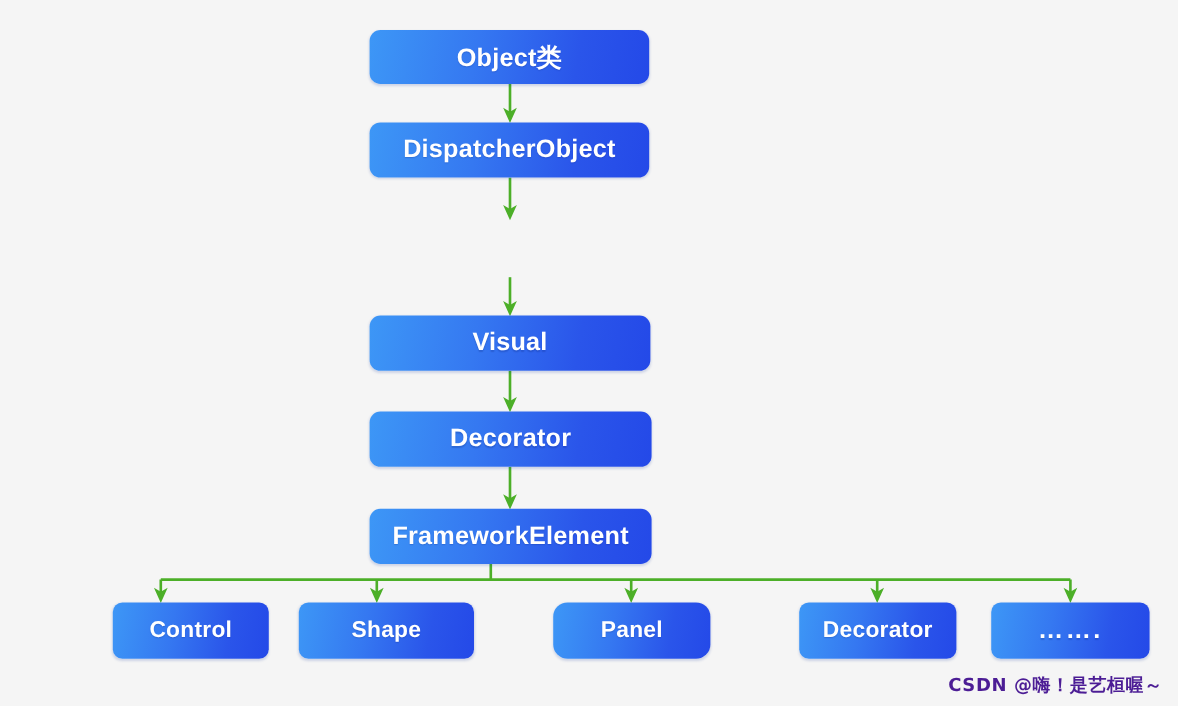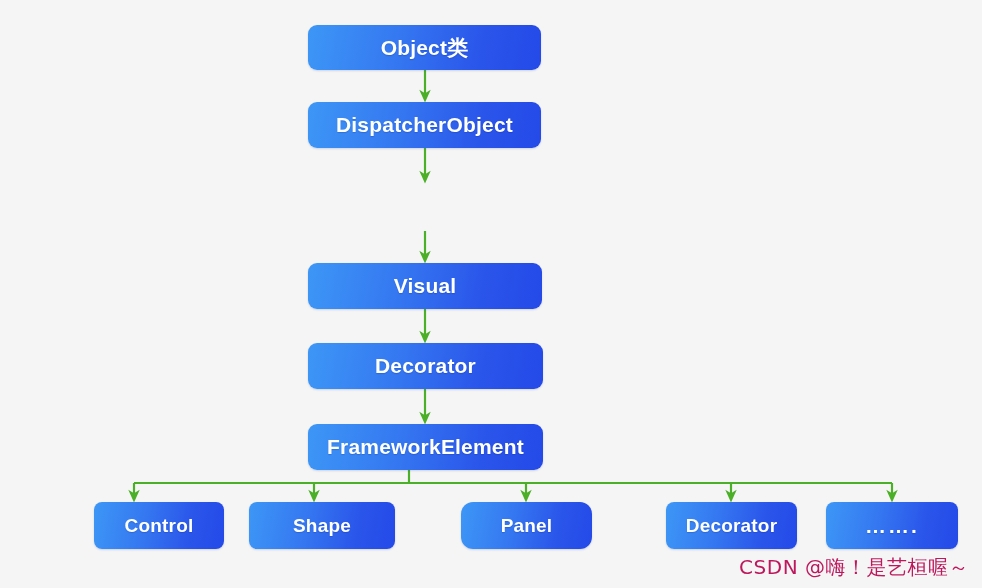--- a/index.html
+++ b/index.html
@@ -48,25 +48,26 @@
     border-radius: 8px;
   }
   .node.dots {
     font-size: 21px;
     letter-spacing: 2px;
   }
   .watermark {
     position: absolute;
     right: 13px;
     bottom: 7px;
-    color: #be185d;
-    font-size: 20px;
+    color: #4c1d95;
+    font-size: 15px;
     font-family: "DejaVu Sans", "Liberation Sans", sans-serif;
     letter-spacing: 0.5px;
     white-space: nowrap;
+    font-weight: bold;
   }
 </style>
 </head>
 <body>
 
 <div id="canvas">
 
   <svg id="edge-layer" viewBox="0 0 982 588" width="982" height="588">
     <defs>
       <marker id="arrowhead" markerWidth="7" markerHeight="7" refX="3.2" refY="3.2" orient="auto" markerUnits="strokeWidth">

